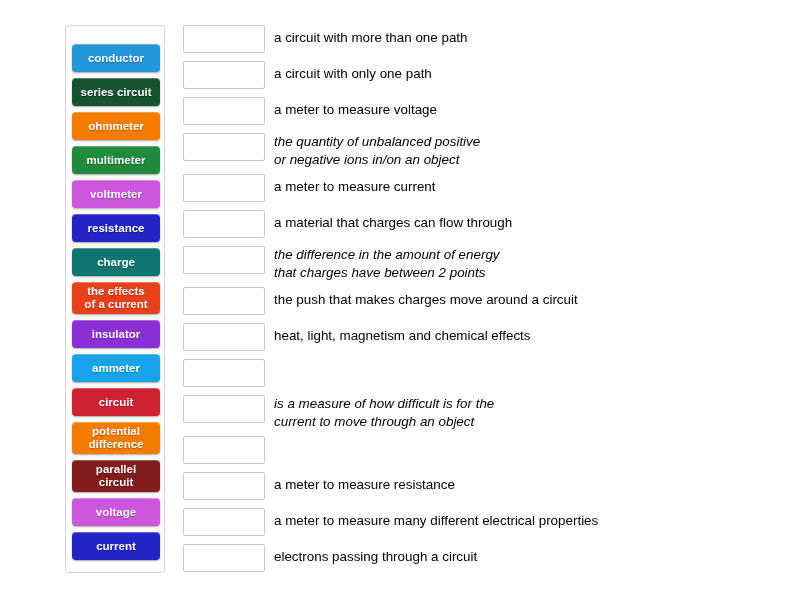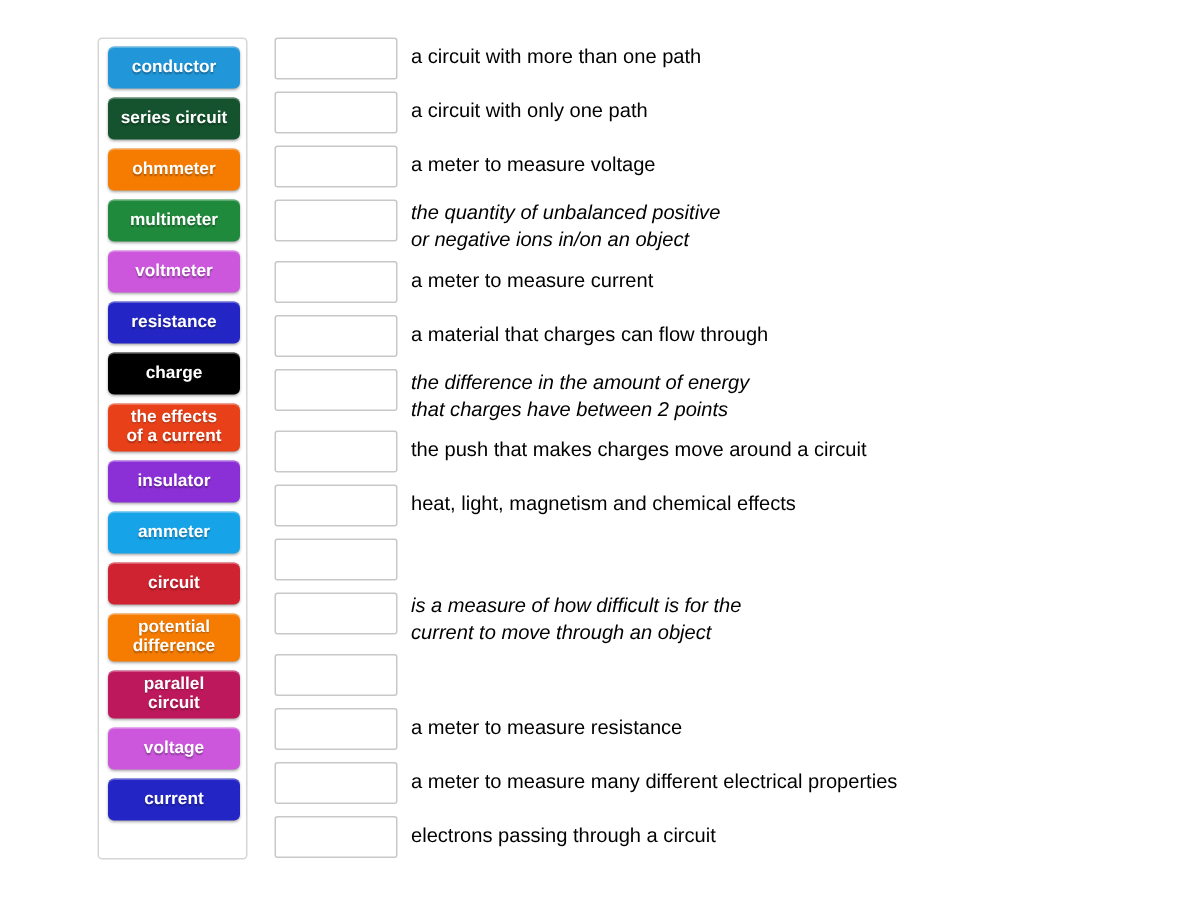--- a/index.html
+++ b/index.html
@@ -22,21 +22,21 @@
   
   .tiles-panel {
     position: absolute;
     left: 65px;
     top: 25px;
     width: 100px;
     height: 548px;
     border: 1px solid #d6d6d6;
     border-radius: 3px;
     background: #ffffff;
-    padding: 5px 6px;
+    padding: 18px 6px;
     box-sizing: border-box;
   }
 
   .tile {
     position: relative;
     width: 88px;
     border-radius: 4px;
     box-sizing: border-box;
     color: #ffffff;
     font-weight: bold;
@@ -110,41 +110,41 @@
       </div>
       <div class="tile one-line" style="background: rgb(31, 138, 60);">
         <span class="tile-label">multimeter</span>
       </div>
       <div class="tile one-line" style="background: rgb(204, 87, 221);">
         <span class="tile-label">voltmeter</span>
       </div>
       <div class="tile one-line" style="background: rgb(35, 38, 196);">
         <span class="tile-label">resistance</span>
       </div>
-      <div class="tile one-line" style="background: #000000;">
+      <div class="tile one-line" style="background: #0f766e;">
         <span class="tile-label">charge</span>
       </div>
       <div class="tile two-line" style="background: rgb(232, 65, 26);">
         <span class="tile-label">the effects
 of a current</span>
       </div>
       <div class="tile one-line" style="background: rgb(139, 47, 214);">
         <span class="tile-label">insulator</span>
       </div>
       <div class="tile one-line" style="background: rgb(22, 163, 232);">
         <span class="tile-label">ammeter</span>
       </div>
       <div class="tile one-line" style="background: rgb(208, 35, 49);">
         <span class="tile-label">circuit</span>
       </div>
       <div class="tile two-line" style="background: rgb(245, 124, 0);">
         <span class="tile-label">potential
 difference</span>
       </div>
-      <div class="tile two-line" style="background: #be185d;">
+      <div class="tile two-line" style="background: #7f1d1d;">
         <span class="tile-label">parallel
 circuit</span>
       </div>
       <div class="tile one-line" style="background: rgb(204, 87, 221);">
         <span class="tile-label">voltage</span>
       </div>
       <div class="tile one-line" style="background: rgb(35, 38, 196);">
         <span class="tile-label">current</span>
       </div>
     </div>

